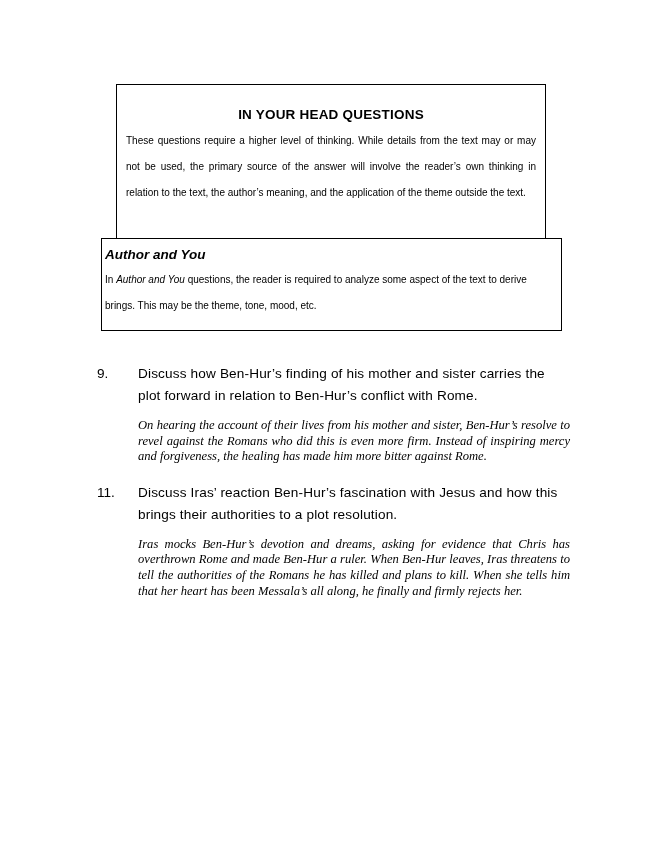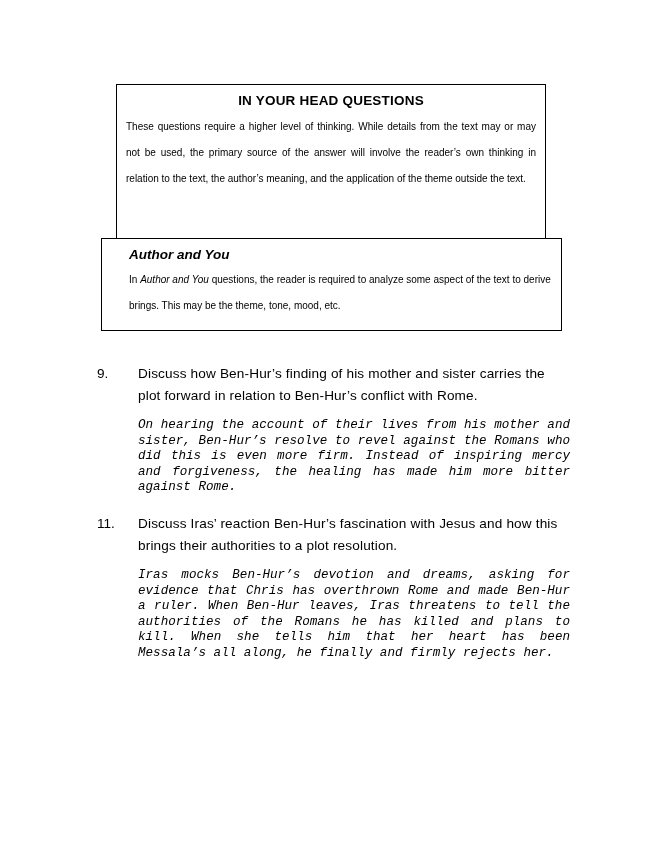--- a/index.html
+++ b/index.html
@@ -29,30 +29,30 @@
     background: #ffffff;
     box-sizing: border-box;
   }
 
   .callout-head {
     position: absolute;
     left: 116px;
     top: 84px;
     width: 430px;
     height: 171px;
-    padding: 6px 9px 0 9px;
+    padding: 20px 9px 0 9px;
   }
 
   .callout-author {
     position: absolute;
     left: 101px;
     top: 238px;
     width: 461px;
     height: 93px;
-    padding: 5px 9px 0 27px;
+    padding: 5px 9px 0 3px;
   }
 
   .callout-title {
     text-align: center;
     font-weight: bold;
     font-size: 13.5px;
     letter-spacing: 0.2px;
     line-height: 20px;
     margin: 0 0 3px 0;
   }
@@ -116,21 +116,21 @@
     font-family: "Liberation Sans", sans-serif;
   }
 
   .answer-row {
     margin-top: 11px;
     margin-left: 138px;
     margin-right: 93px;
   }
 
   .a-text {
-    font-family: Liberation Mono, monospace;
+    font-family: Liberation Serif, serif;
     font-style: italic;
     font-size: 12.6px;
     line-height: 15.6px;
     text-align: justify;
     text-justify: inter-word;
   }
 </style>
 </head>
 <body>
 

